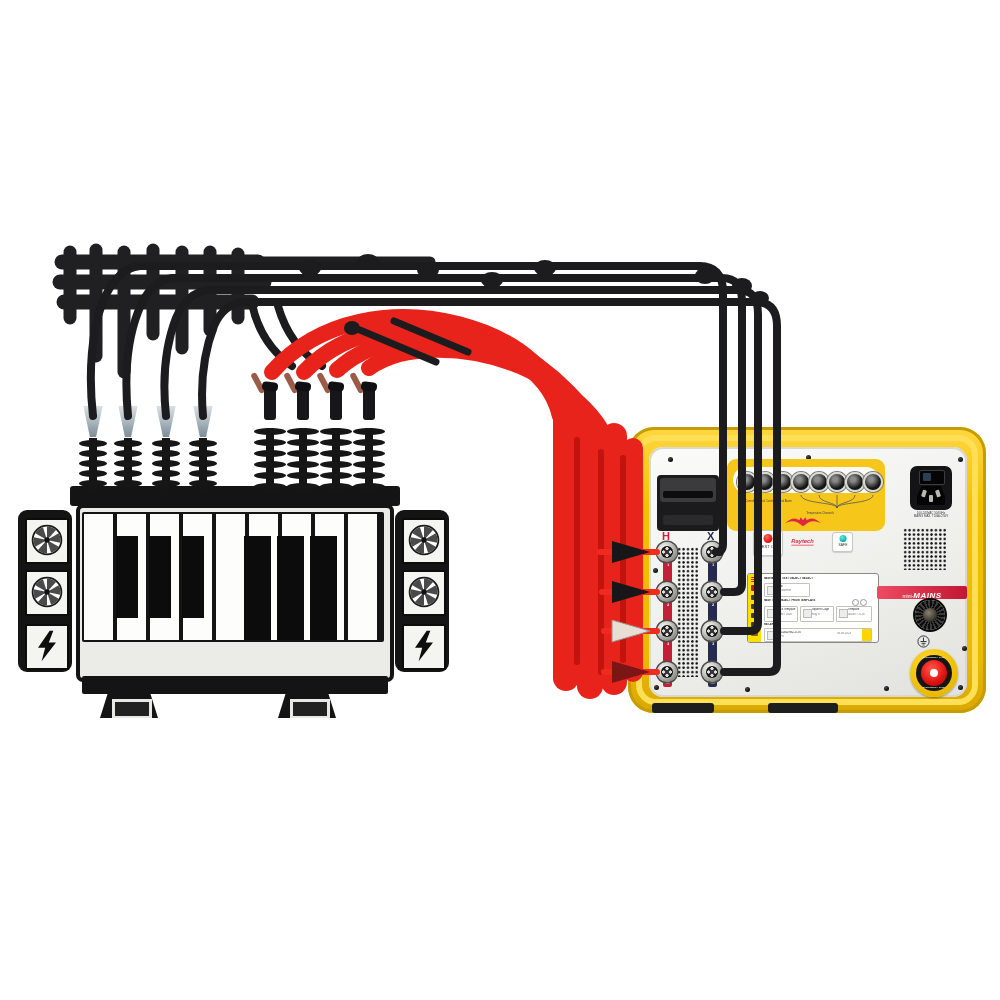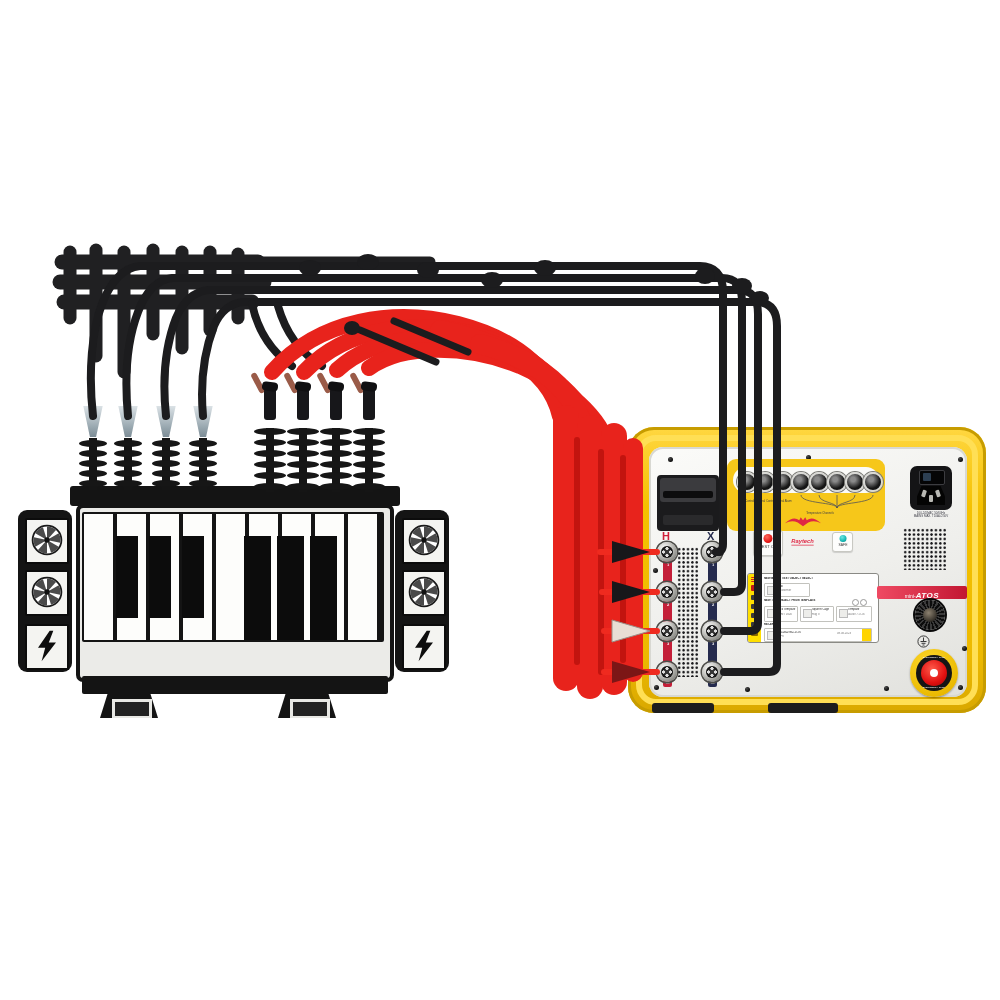--- a/index.html
+++ b/index.html
@@ -452,21 +452,21 @@
         <span class="lt" style="left:16px;top:49px;font-weight:bold;">RECENT</span>
         <div class="scard" style="left:16px;top:54px;width:106px;height:12px;">
           <span class="ic"></span>
           <span class="lt" style="left:13px;top:2px;">TR-0002982-1726</span>
           <span class="lt" style="left:13px;top:6px;color:#777;">2 Ph</span>
           <span class="lt" style="left:72px;top:3px;color:#777;">09.08.2023</span>
           <span class="srecentbtn"></span>
         </div>
       </div>
 
-      <div class="mstripe"><span>mini-</span><b>ATOS</b></div>
+      <div class="mstripe"><span>mini-</span><b>MAINS</b></div>
 
       <div class="knob">
           <i></i>
         </div>
       <svg style="position:absolute;left:268px;top:188px;" width="13" height="13" viewBox="0 0 13 13">
         <circle cx="6.5" cy="6.5" r="5.6" fill="none" stroke="#3a3a3a" stroke-width="1"></circle>
         <path d="M6.5 2.5 V6 M3.5 6.5 H9.5 M4.5 8.3 H8.5 M5.5 10 H7.5" stroke="#3a3a3a" stroke-width="1" fill="none"></path>
       </svg>
 
       <div class="pwr">

